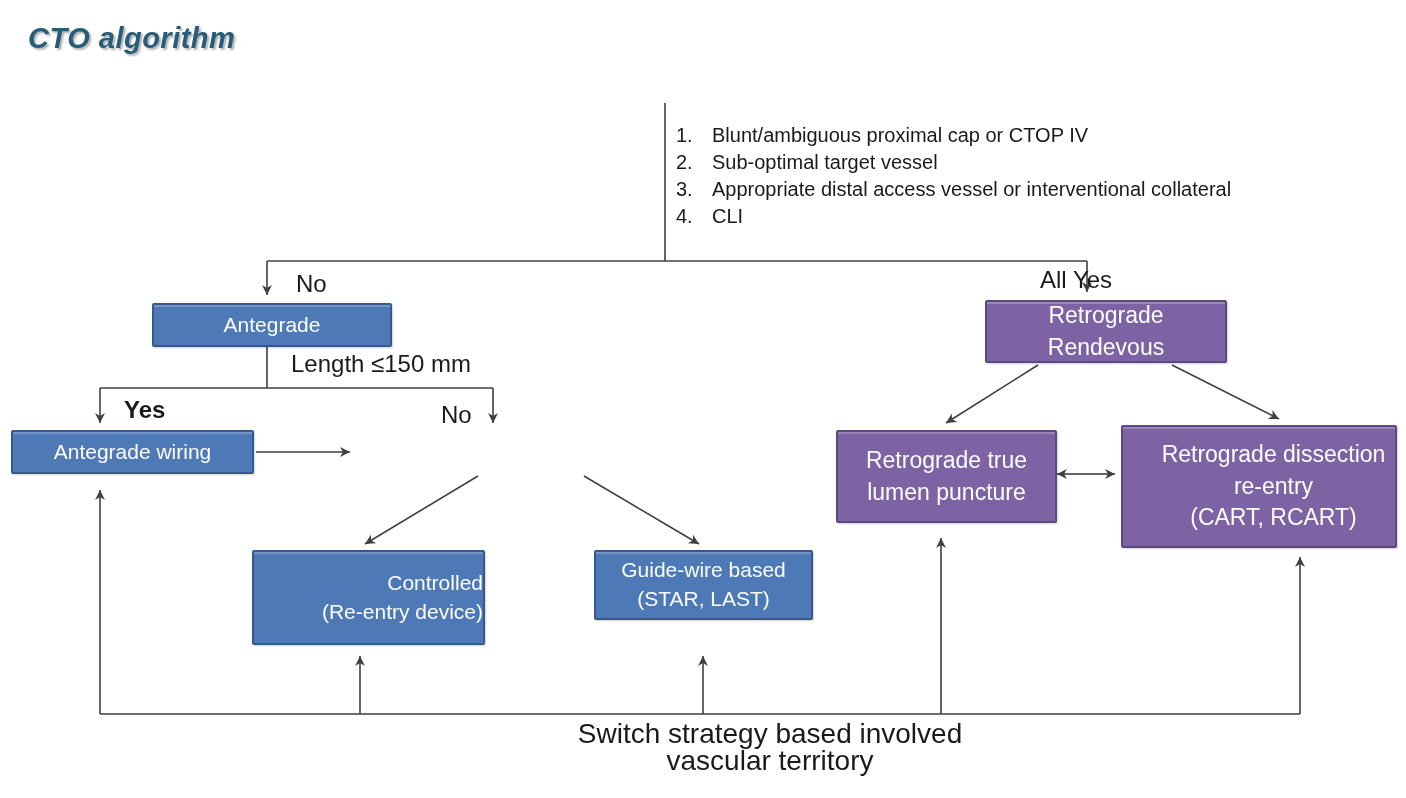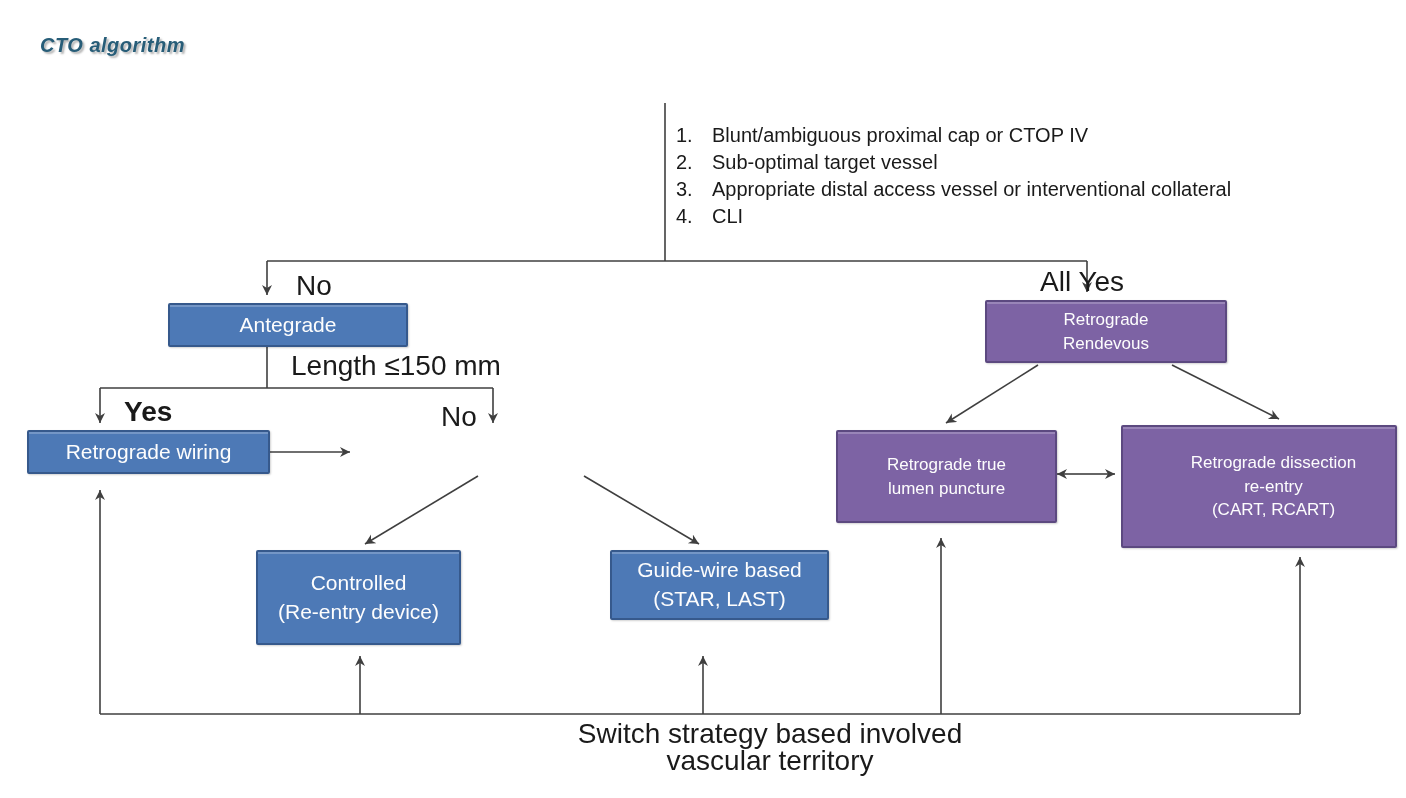--- a/index.html
+++ b/index.html
@@ -10,34 +10,34 @@
   html,body{margin:0;padding:0;background:#ffffff;}
   .canvas{
     position:relative;width:1406px;height:798px;background:#ffffff;overflow:hidden;
     font-family:"Liberation Sans","DejaVu Sans",sans-serif;color:var(--label-text);
   }
   svg.wires{position:absolute;left:0;top:0;width:1406px;height:798px;}
   .c{fill:none;stroke:var(--line);stroke-width:1.6px;}
   .arr{marker-end:url(#arrow);}
   .ah{fill:var(--line);stroke:none;}
   .title{
-    position:absolute;left:28px;top:22px;margin:12px;
-    font-size:20px;font-weight:bold;font-style:italic;color:var(--title-text);
+    position:absolute;left:28px;top:22px;margin:0;
+    font-size:29px;font-weight:bold;font-style:italic;color:var(--title-text);
     text-shadow:2px 2px 2px rgba(90,90,90,0.45);letter-spacing:0.5px;
   }
   .box{
     position:absolute;display:flex;flex-direction:column;align-items:center;justify-content:center;
     text-align:center;color:var(--box-text);box-sizing:border-box;border-radius:2px;
     box-shadow:inset 0 2px 0 rgba(255,255,255,0.22), 1px 1px 2px rgba(0,0,0,0.18);
   }
   .box .bl{display:block;line-height:1.38;}
   .red{background:var(--red-fill);border:2px solid var(--red-border);font-size:21px;}
-  .blue{background:var(--blue-fill);border:2px solid var(--blue-border);font-size:21px;margin-left:16px;}
-  .purple{background:var(--purple-fill);border:2px solid var(--purple-border);font-size:17px;}
-  .lbl{position:absolute;font-size:28px;color:var(--label-text);white-space:nowrap;}
+  .blue{background:var(--blue-fill);border:2px solid var(--blue-border);font-size:21px;}
+  .purple{background:var(--purple-fill);border:2px solid var(--purple-border);font-size:23px;}
+  .lbl{position:absolute;font-size:24px;color:var(--label-text);white-space:nowrap;}
   .criteria{position:absolute;left:676px;top:122px;font-size:20px;line-height:27px;}
   .crit{display:flex;}
   .crit .num{width:36px;flex:0 0 36px;}
   .footer{
     position:absolute;left:570px;top:720px;width:400px;text-align:center;
     font-size:28px;line-height:27px;color:var(--label-text);
   }
   .footer span{display:block;}
 </style>
 </head>
@@ -100,25 +100,25 @@
   <div class="lbl" style="left:1040px;top:266px;">All Yes</div>
   <div class="lbl" style="left:291px;top:350px;">Length ≤150 mm</div>
   <div class="lbl" style="left:124px;top:396px;font-weight:bold;">Yes</div>
   <div class="lbl" style="left:441px;top:401px;">No</div>
 
   <div class="box blue" style="left:152px;top:303px;width:240px;height:44px;">
     <span class="bl">Antegrade</span>
   </div>
 
   <div class="box blue" style="left:11px;top:430px;width:243px;height:44px;">
-    <span class="bl">Retrograde wiring</span>
+    <span class="bl">Antegrade wiring</span>
   </div>
 
 
-  <div class="box blue" style="left:240px;top:550px;width:205px;height:95px;">
+  <div class="box blue" style="left:252px;top:550px;width:233px;height:95px;align-items:flex-end;">
     <span class="bl">Controlled</span>
     <span class="bl">(Re-entry device)</span>
   </div>
 
   <div class="box blue" style="left:594px;top:550px;width:219px;height:70px;">
     <span class="bl">Guide-wire based</span>
     <span class="bl">(STAR, LAST)</span>
   </div>
 
   <div class="box purple" style="left:985px;top:300px;width:242px;height:63px;">

